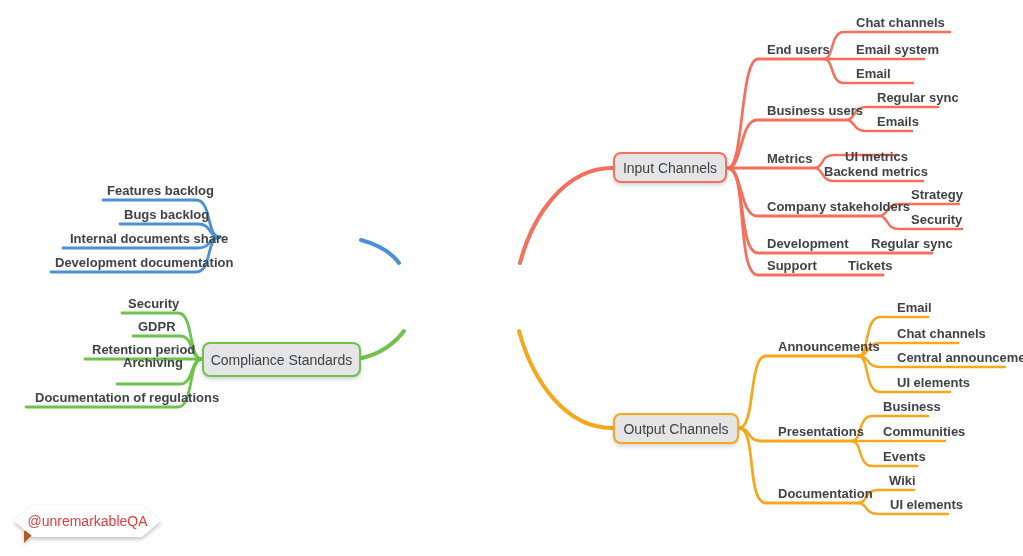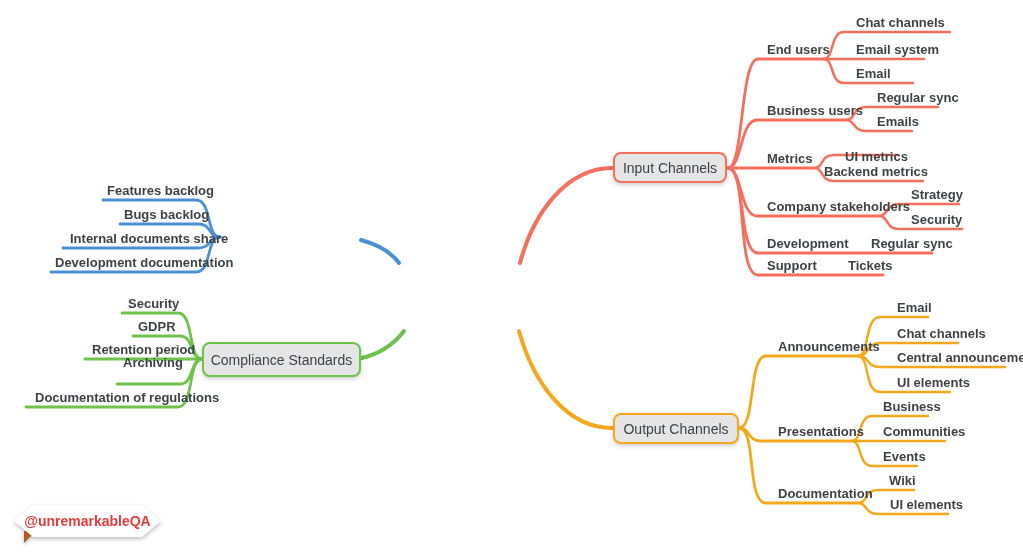--- a/index.html
+++ b/index.html
@@ -61,21 +61,21 @@
     width:0; height:0;
     border-left:12px solid #b05c22;
     border-bottom:12px solid transparent;
   }
   .watermark {
     position:relative;
     width:147px; height:32px;
     background:#ffffff;
     clip-path:polygon(0 50%, 13% 0, 87% 0, 100% 50%, 87% 100%, 13% 100%);
     display:flex; align-items:center; justify-content:center;
-    font-size:14px; font-weight:bold; color:#e23c3c;
+    font-size:14px; font-weight:normal; color:#e23c3c;
     white-space:nowrap;
   }
 </style>
 </head>
 <body>
 
 <div class="canvas">
 
   <svg width="1023" height="556" viewBox="0 0 1023 556">
 

